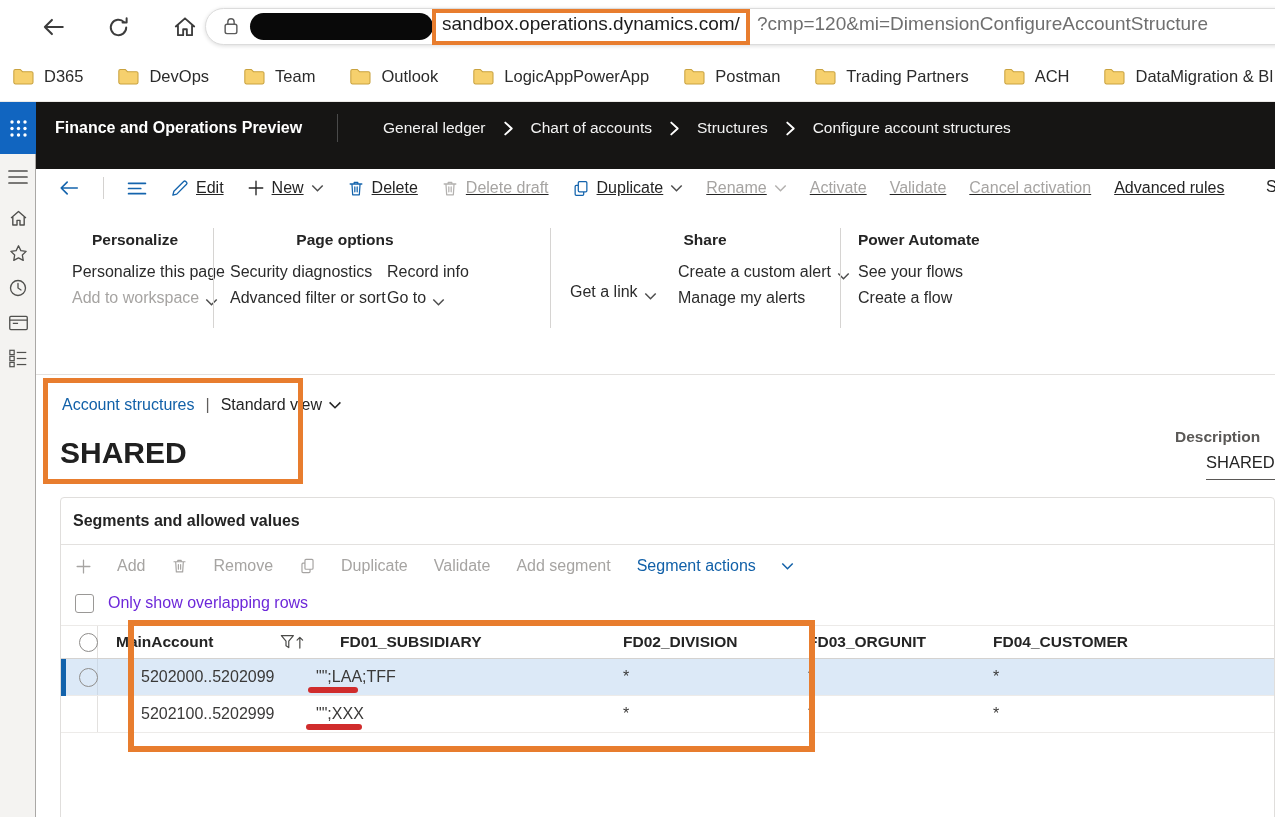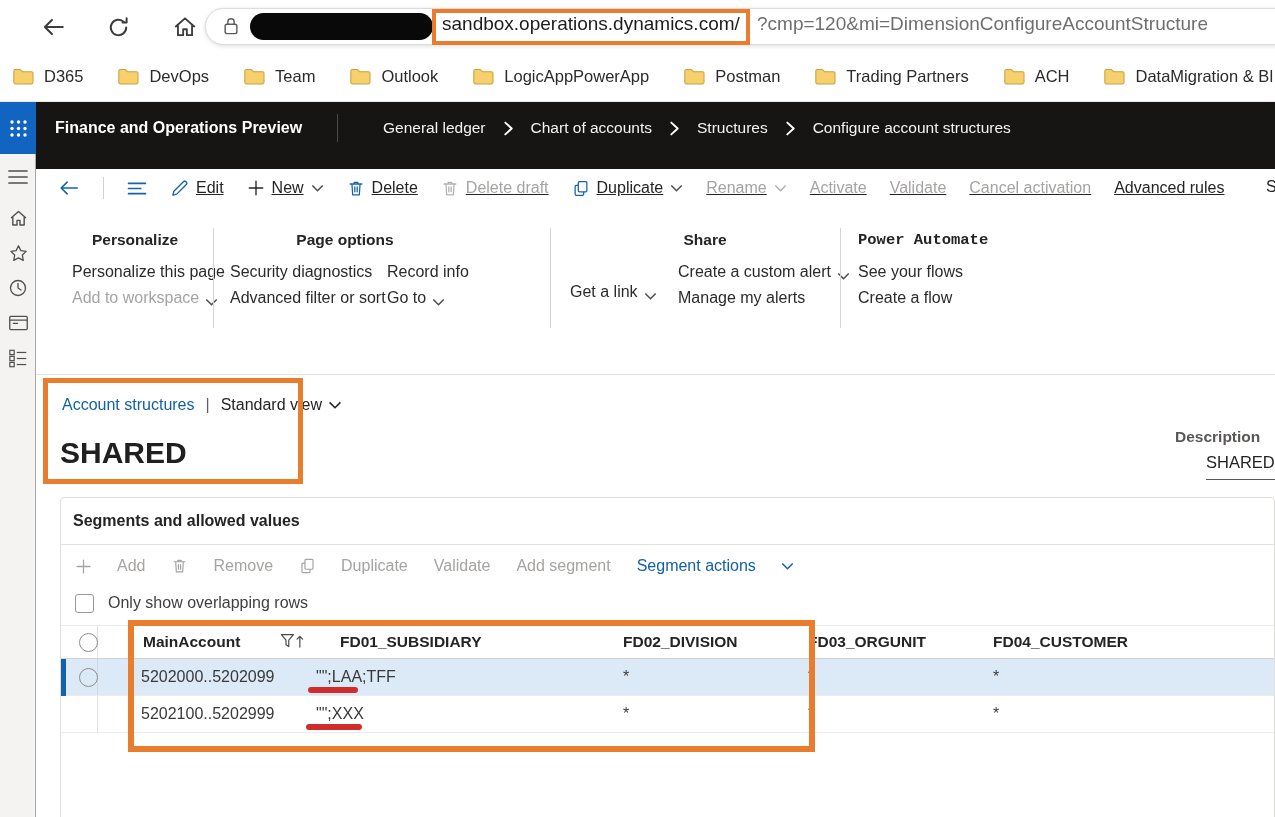--- a/index.html
+++ b/index.html
@@ -69,34 +69,34 @@
   
   .card { position:absolute; left:60px; top:497px; width:1215px; height:322px; background:#fff;
     border:1px solid #e0dedc; border-radius:4px 4px 0 0; }
   .card-title { position:absolute; left:12px; top:14px; font-size:16px; font-weight:700; color:#242424; }
   .card-hr { position:absolute; left:0; top:46px; width:100%; height:1px; background:#e3e1df; }
   .sec-toolbar { position:absolute; left:14px; top:54px; height:28px; display:flex; align-items:center; gap:26px; }
   .tbtn { display:flex; align-items:center; gap:25px; font-size:16px; color:#a6a4a2; cursor:default; white-space:nowrap; }
   .tbtn.link { color:#1160a8; cursor:pointer; }
   .check-row { position:absolute; left:14px; top:92px; height:26px; display:flex; align-items:center; gap:14px; cursor:pointer; }
   .checkbox { width:19px; height:19px; border:1px solid #9a9896; border-radius:3px; background:#fff; }
-  .check-lbl { font-size:16px; color:#404040; }
+  .check-lbl { font-size:16px; color:#6d28d9; }
 
   
   .grid { position:absolute; left:0; top:127px; width:1213px; }
   .grow { display:grid; grid-template-columns:37px 218px 307px 185px 185px 1fr; align-items:center; position:relative; }
   .ghead { height:34px; border-top:1px solid #eceae8; border-bottom:1px solid #d4d2d0; font-weight:700; font-size:15.5px; color:#242424; }
   .gbody { height:37px; font-size:16px; color:#3a3938; border-bottom:1px solid #edebe9; }
   .gbody.selected { background:#dce9f7; }
   .cell { padding:0; white-space:nowrap; overflow:hidden; }
   .cell.main { padding-left:43px; }
   .cell.fd01h { padding-left:24px; }
   .radio-cell { display:flex; height:100%; align-items:center; border-right:1px solid #e3e1df; }
   .radio { width:19px; height:19px; border:1.5px solid #8f8d8b; border-radius:50%; background:transparent; margin-left:auto; margin-right:-1px; cursor:pointer; }
-  .headcell-main { display:flex; align-items:flex-start; padding-left:45px; }
+  .headcell-main { display:flex; align-items:flex-end; padding-left:18px; }
   .filter-ic { margin-left:auto; padding-right:12px; }
   .sel-bar { position:absolute; left:0; top:0; width:5px; height:37px; background:#1262ab; }
 
   
   .hl-box { position:absolute; border:5px solid #e87d2e; background:transparent; pointer-events:none; }
   .box-url { left:432px; top:9px; width:318px; height:36px; border-width:4px; }
   .box-title { left:43px; top:378px; width:260px; height:106px; }
   .box-table { left:128px; top:620px; width:687px; height:132px; border-width:6px; }
   .red-underline { position:absolute; height:6px; background:#d02c2c; border-radius:3px; pointer-events:none; }
   .ru1 { left:308px; top:687px; width:50px; }
@@ -432,21 +432,21 @@
           <svg width="13" height="9" viewBox="0 0 12 8">
             <path d="M1.2 1.2L6 6l4.8-4.8" fill="none" stroke="currentColor" stroke-width="1.4"></path>
           </svg>
         </span>
     </span>
     <span class="mp-item" style="left:642px; top:63px;">
       <span>Manage my alerts</span>
     </span>
     <span class="mp-divider" style="left:804px"></span>
 
-    <span class="mp-group-title" style="left:822px;font-family:Liberation Mono, monospace;">Power Automate</span>
+    <span class="mp-group-title" style="left:822px;">Power Automate</span>
     <span class="mp-item" style="left:822px; top:37px;">
       <span>See your flows</span>
     </span>
     <span class="mp-item" style="left:822px; top:63px;">
       <span>Create a flow</span>
     </span>
   </div>
   <div class="content-hr"></div>
 
   <div class="page-linkrow">

